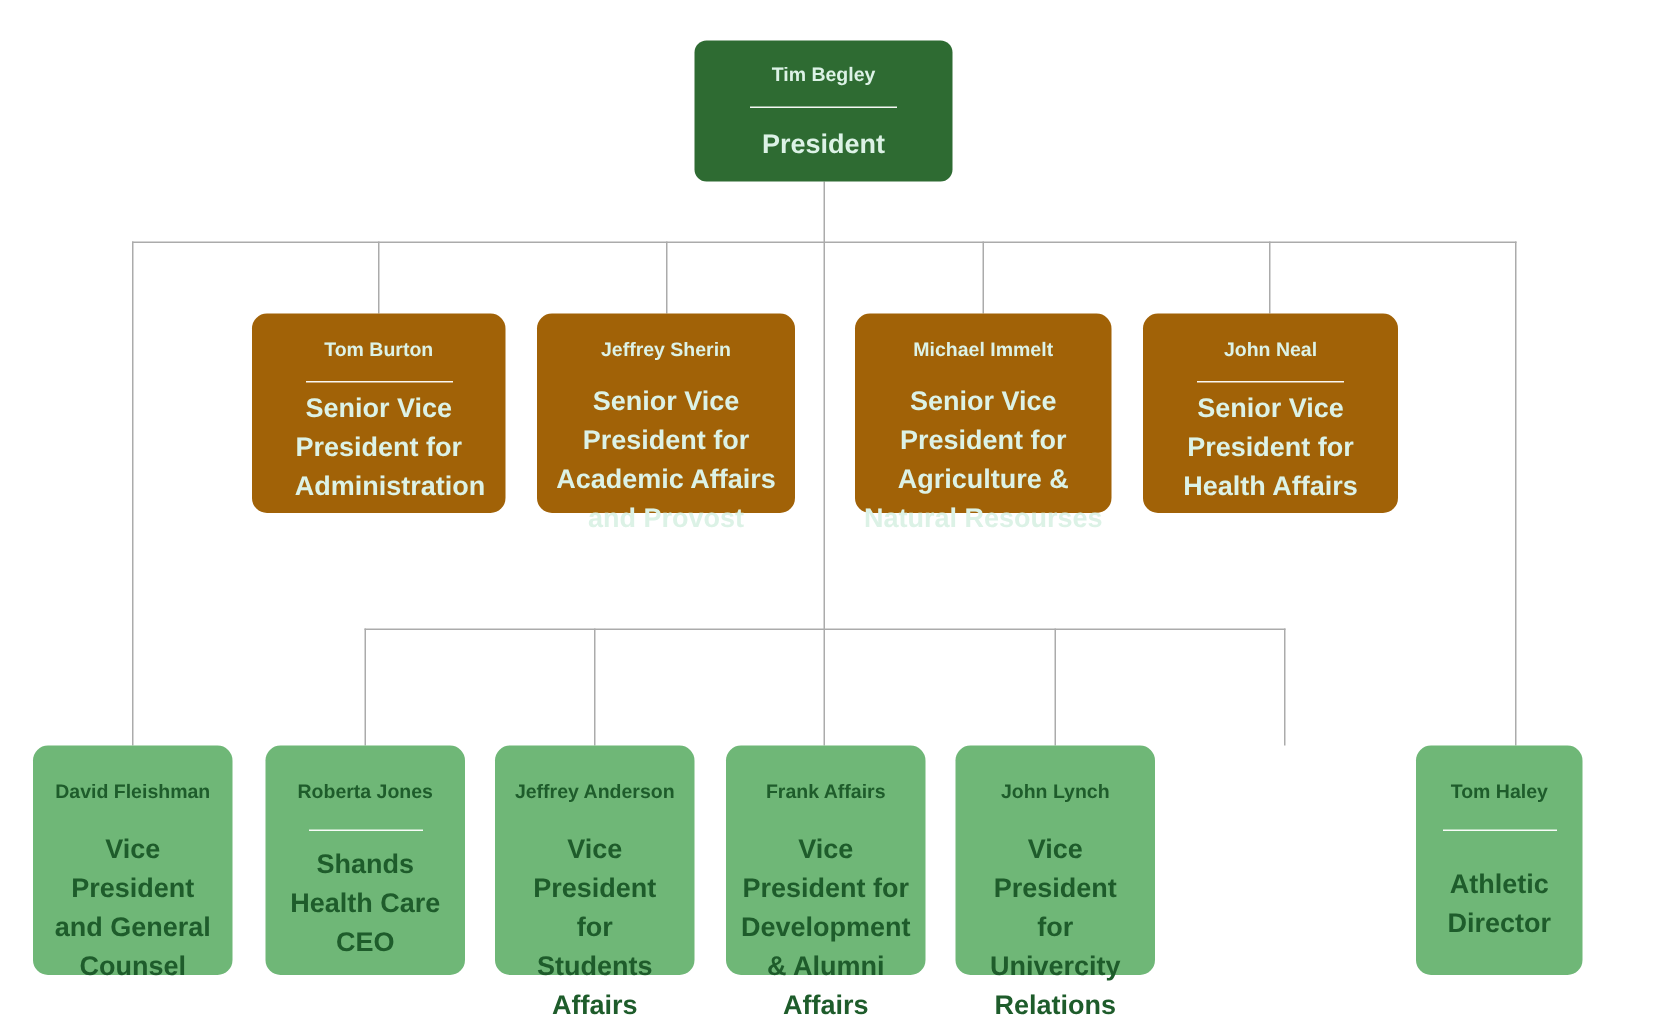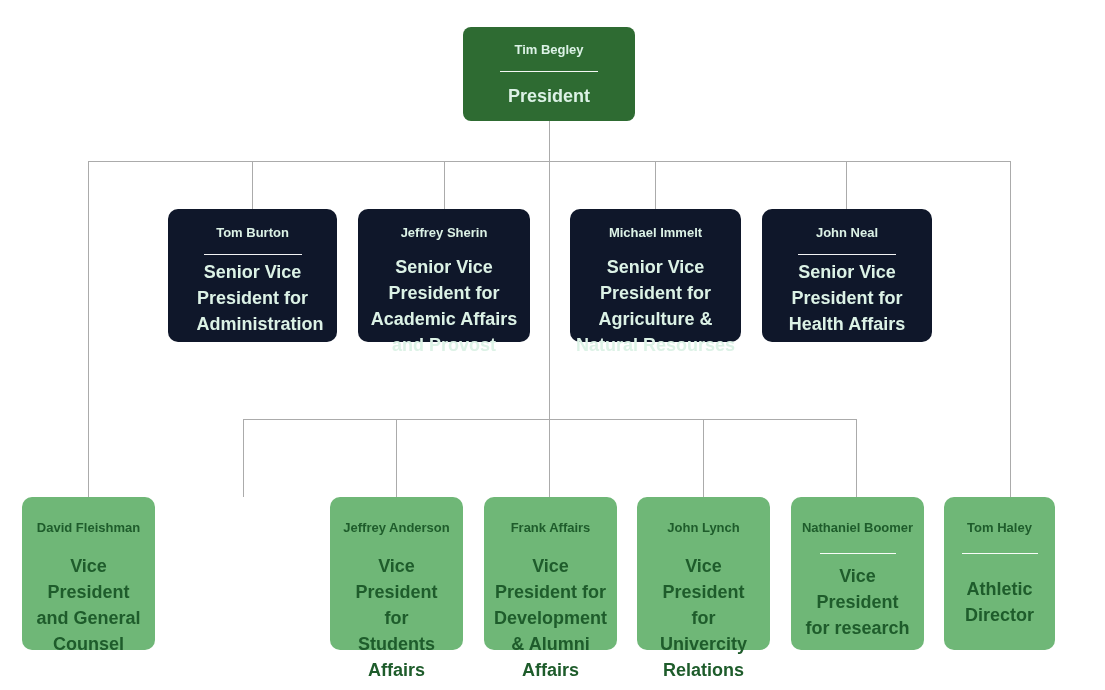--- a/index.html
+++ b/index.html
@@ -29,21 +29,21 @@
     position:absolute; box-sizing:border-box;
     display:flex; flex-direction:column; align-items:center;
     text-align:center; border-radius:10px;
   }
   .node .name  { font-size:13px; font-weight:bold; line-height:1.2; padding:0 4px; }
   .node .divider { height:1px; background:#ffffff; opacity:.95; }
   .node .title-wrap { flex:1; display:flex; align-items:center; justify-content:center; }
   .node .title { font-size:18px; font-weight:bold; line-height:1.45; }
 
   .l1 { background:#2e6b32; color:#dcf2e6; border-radius:8px; }
-  .l2 { background:#0f172a; color:#dcf2e6; }
+  .l2 { background:#a16207; color:#dcf2e6; }
   .l3 { background:#6fb777; color:#1e5c2b; }
 
   .l1 .name { margin-top:15px; }
   .l1 .divider { margin-top:13px; width:98px; }
   .l2 .name { margin-top:16px; }
   .l2 .divider { margin-top:13px; width:98px; }
   .l3 .name { margin-top:23px; }
   .l3 .divider { margin-top:17px; width:76px; }
 
   
@@ -133,20 +133,27 @@
   </div>
 
   <div class="node l2 n-neal">
     <div class="name">John Neal</div>
     <div class="divider"></div>
     <div class="title-wrap">
         <div class="title">Senior Vice President for Health Affairs</div>
       </div>
   </div>
 
+  <div class="node l3 n-jones">
+    <div class="name">Roberta  Jones</div>
+    <div class="divider"></div>
+    <div class="title-wrap">
+        <div class="title">Shands Health Care CEO</div>
+      </div>
+  </div>
 
   <div class="node l3 n-anderson">
     <div class="name">Jeffrey Anderson</div>
     <div class="divider"></div>
     <div class="title-wrap">
         <div class="title">Vice President for Students Affairs</div>
       </div>
   </div>
 
   <div class="node l3 n-zucker">
@@ -158,27 +165,20 @@
   </div>
 
   <div class="node l3 n-lynch">
     <div class="name">John Lynch</div>
     <div class="divider"></div>
     <div class="title-wrap">
         <div class="title">Vice President for Univercity Relations</div>
       </div>
   </div>
 
-  <div class="node l3 n-boomer">
-    <div class="name">Nathaniel Boomer</div>
-    <div class="divider"></div>
-    <div class="title-wrap">
-        <div class="title">Vice President for research</div>
-      </div>
-  </div>
 
   <div class="node l3 n-haley">
     <div class="name">Tom Haley</div>
     <div class="divider"></div>
     <div class="title-wrap">
         <div class="title">Athletic Director</div>
       </div>
   </div>
 
 </div>

